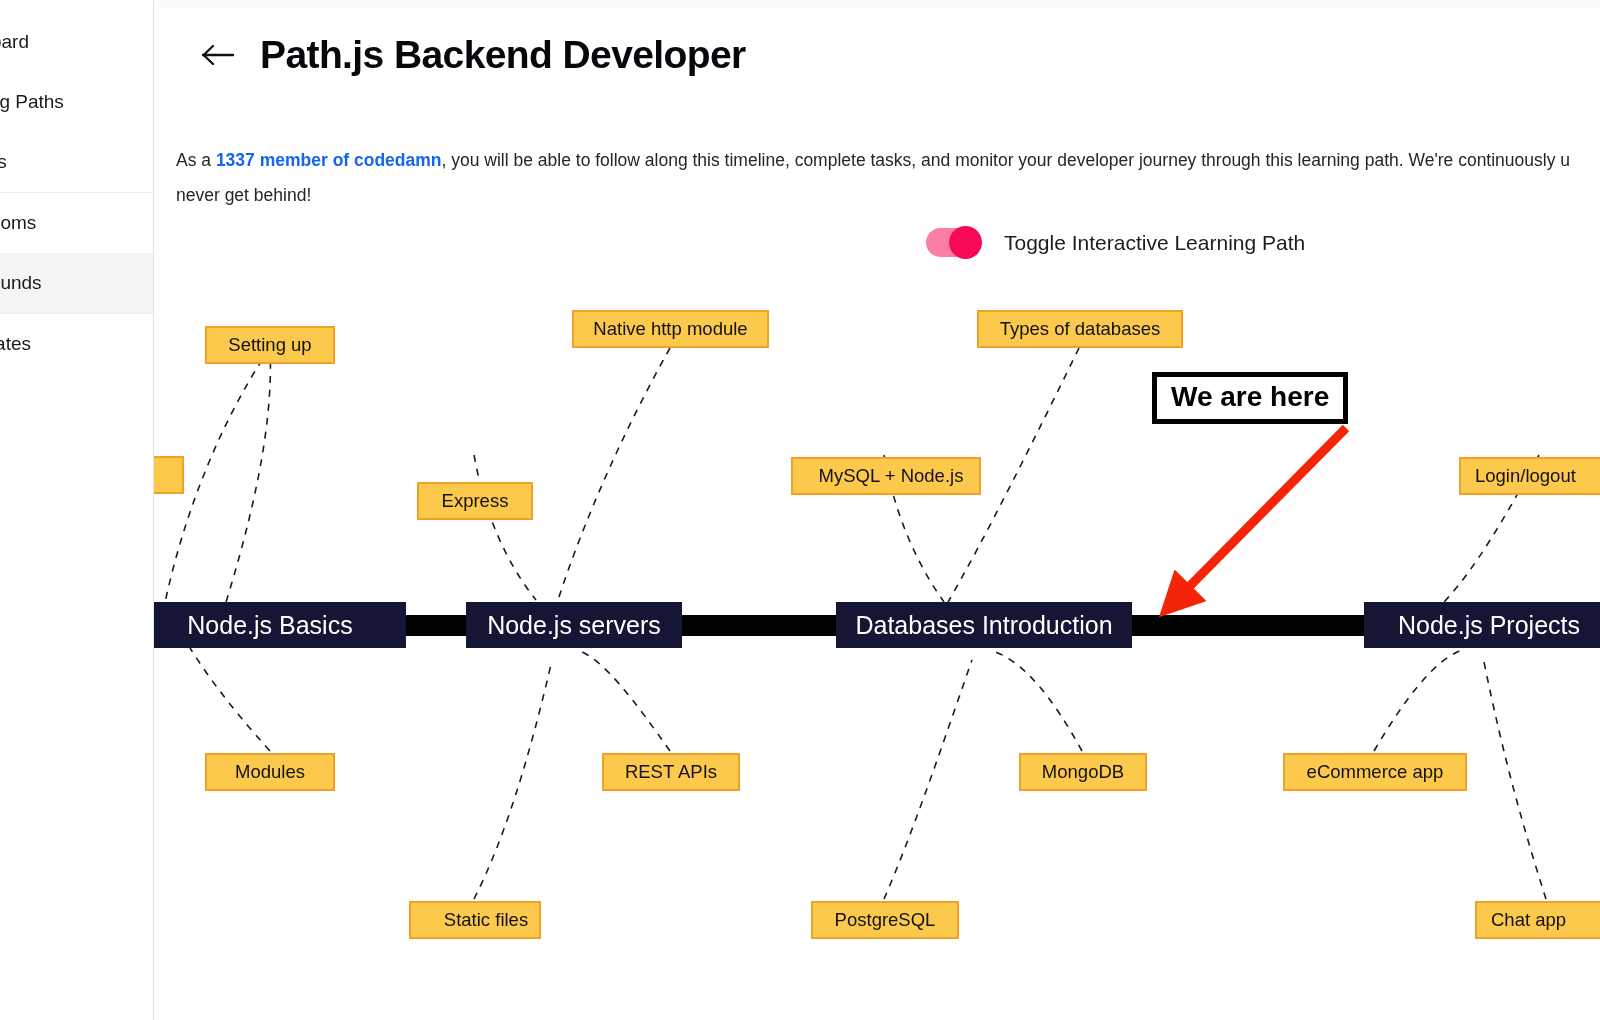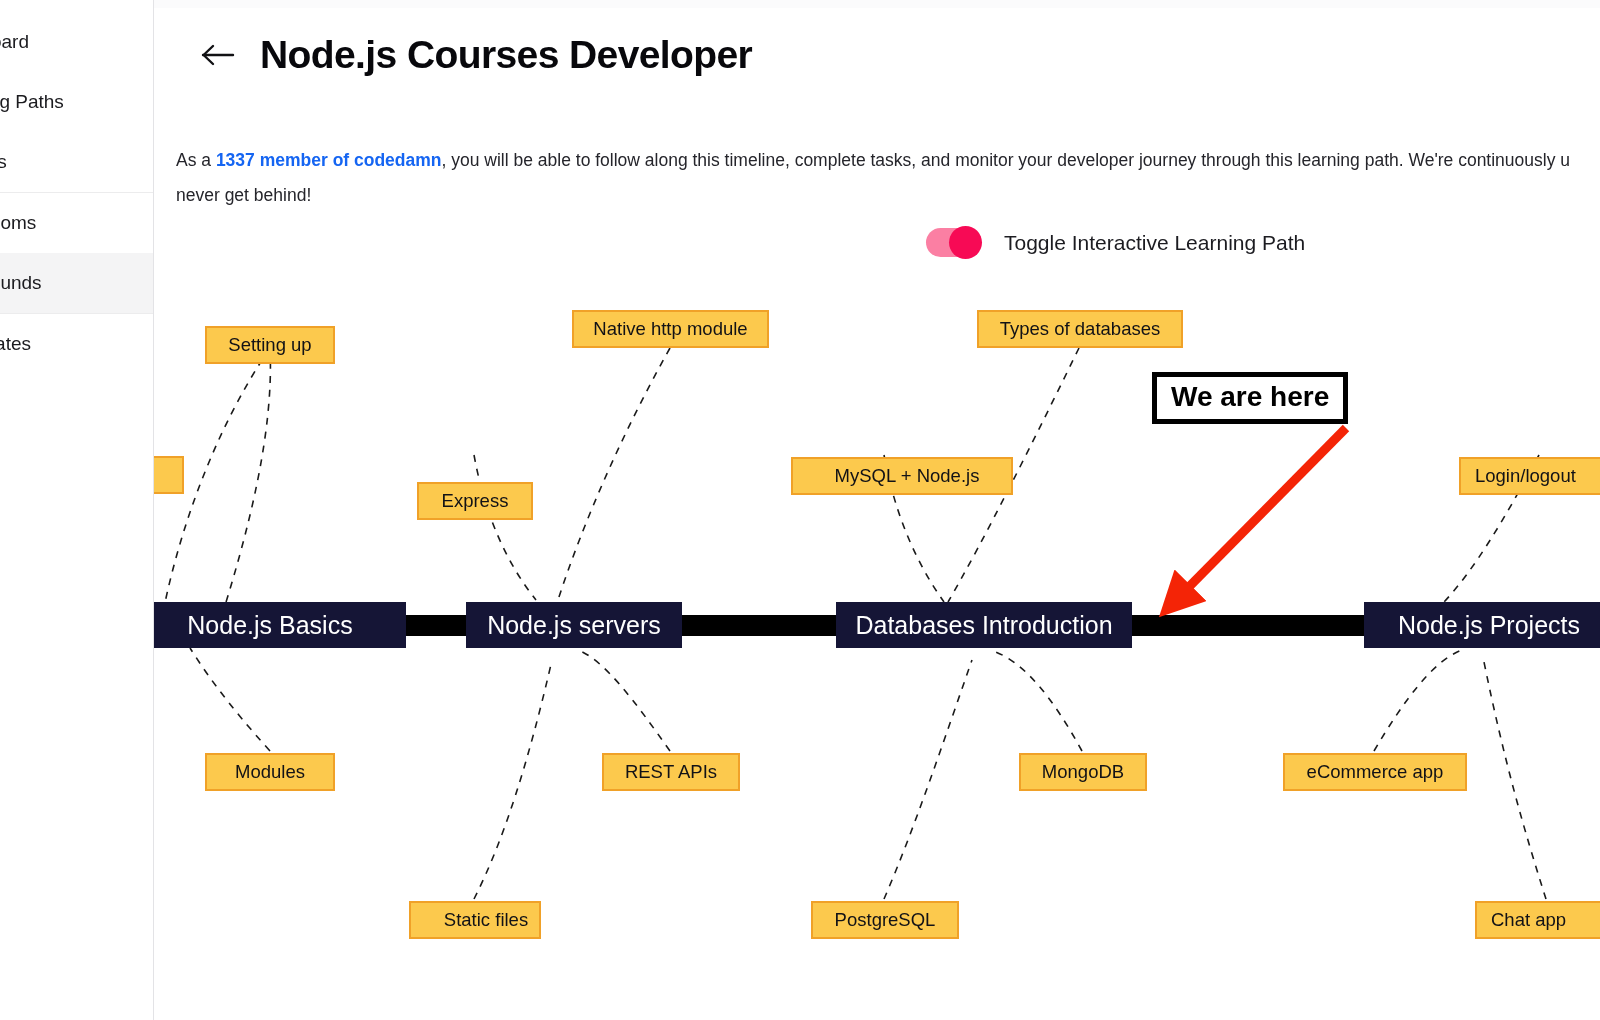--- a/index.html
+++ b/index.html
@@ -221,21 +221,21 @@
   <main id="main">
     <div id="topbar"></div>
 
     <div id="header">
       <button id="back-arrow" aria-label="back">
         <svg width="34" height="26" viewBox="0 0 34 26" fill="none" aria-hidden="true">
           <path d="M2 13 H32" stroke="currentColor" stroke-width="2.4" stroke-linecap="round"></path>
           <path d="M12 4 L2.6 13 L12 22" stroke="currentColor" stroke-width="2.4" stroke-linecap="round" stroke-linejoin="round"></path>
         </svg>
       </button>
-      <h1 id="page-title">Node.js Courses Developer</h1>
+      <h1 id="page-title">Path.js Backend Developer</h1>
     </div>
 
     <p id="intro">
       <span>As a </span><a class="link">1337 member of codedamn</a><span>, you will be able to follow along this timeline, complete tasks, and monitor your developer journey through this learning path. We're continuously u</span>
       <span class="body2">never get behind!</span>
     </p>
 
     <div id="toggle-row">
       <div id="toggle-switch" style="background: rgb(251, 127, 163);">
         <div class="knob" style="background: rgb(247, 10, 85);"></div>
@@ -268,21 +268,21 @@
         <div class="milestone" style="left: 312px; top: 602px; width: 216px; background: rgb(21, 21, 54);">Node.js servers</div>
         <div class="milestone" style="left: 682px; top: 602px; width: 296px; background: rgb(21, 21, 54);">Databases Introduction</div>
         <div class="milestone" style="left: 1210px; top: 602px; width: 250px; background: rgb(21, 21, 54);">Node.js Projects</div>
         <div class="leaf" style="left: 0px; top: 456px; width: 14px; background: rgb(252, 201, 77); border-top-color: rgb(240, 161, 40); border-right-color: rgb(240, 161, 40); border-bottom-color: rgb(240, 161, 40); border-left: none; justify-content: flex-end;"></div>
         <div class="leaf" style="left: 51px; top: 310px; width: 130px; background: rgb(252, 201, 77); border-color: rgb(240, 161, 40); margin-top: 16px;">Setting up</div>
         <div class="leaf" style="left: 51px; top: 753px; width: 130px; background: rgb(252, 201, 77); border-color: rgb(240, 161, 40);">Modules</div>
         <div class="leaf" style="left: 263px; top: 482px; width: 116px; background: rgb(252, 201, 77); border-color: rgb(240, 161, 40);">Express</div>
         <div class="leaf" style="left: 418px; top: 310px; width: 197px; background: rgb(252, 201, 77); border-color: rgb(240, 161, 40);">Native http module</div>
         <div class="leaf" style="left: 448px; top: 753px; width: 138px; background: rgb(252, 201, 77); border-color: rgb(240, 161, 40);">REST APIs</div>
         <div class="leaf" style="left: 255px; top: 901px; width: 132px; background: rgb(252, 201, 77); border-color: rgb(240, 161, 40); padding-left: 36px;">Static files</div>
-        <div class="leaf" style="left: 637px; top: 457px; width: 222px; background: rgb(252, 201, 77); border-color: rgb(240, 161, 40); padding-left: 24px;">MySQL + Node.js</div>
+        <div class="leaf" style="left: 637px; top: 457px; width: 190px; background: rgb(252, 201, 77); border-color: rgb(240, 161, 40); padding-left: 24px;">MySQL + Node.js</div>
         <div class="leaf" style="left: 823px; top: 310px; width: 206px; background: rgb(252, 201, 77); border-color: rgb(240, 161, 40);">Types of databases</div>
         <div class="leaf" style="left: 865px; top: 753px; width: 128px; background: rgb(252, 201, 77); border-color: rgb(240, 161, 40);">MongoDB</div>
         <div class="leaf" style="left: 657px; top: 901px; width: 148px; background: rgb(252, 201, 77); border-color: rgb(240, 161, 40);">PostgreSQL</div>
         <div class="leaf" style="left: 1129px; top: 753px; width: 184px; background: rgb(252, 201, 77); border-color: rgb(240, 161, 40);">eCommerce app</div>
         <div class="leaf" style="left: 1305px; top: 457px; width: 160px; background: rgb(252, 201, 77); border-top-color: rgb(240, 161, 40); border-right: none; border-bottom-color: rgb(240, 161, 40); border-left-color: rgb(240, 161, 40); justify-content: flex-start;">Login/logout</div>
         <div class="leaf" style="left: 1321px; top: 901px; width: 140px; background: rgb(252, 201, 77); border-top-color: rgb(240, 161, 40); border-right: none; border-bottom-color: rgb(240, 161, 40); border-left-color: rgb(240, 161, 40); justify-content: flex-start;">Chat app</div>
       </div>
 
     <svg id="arrow-layer" viewBox="0 0 1446 1020" aria-hidden="true">
       <defs>

